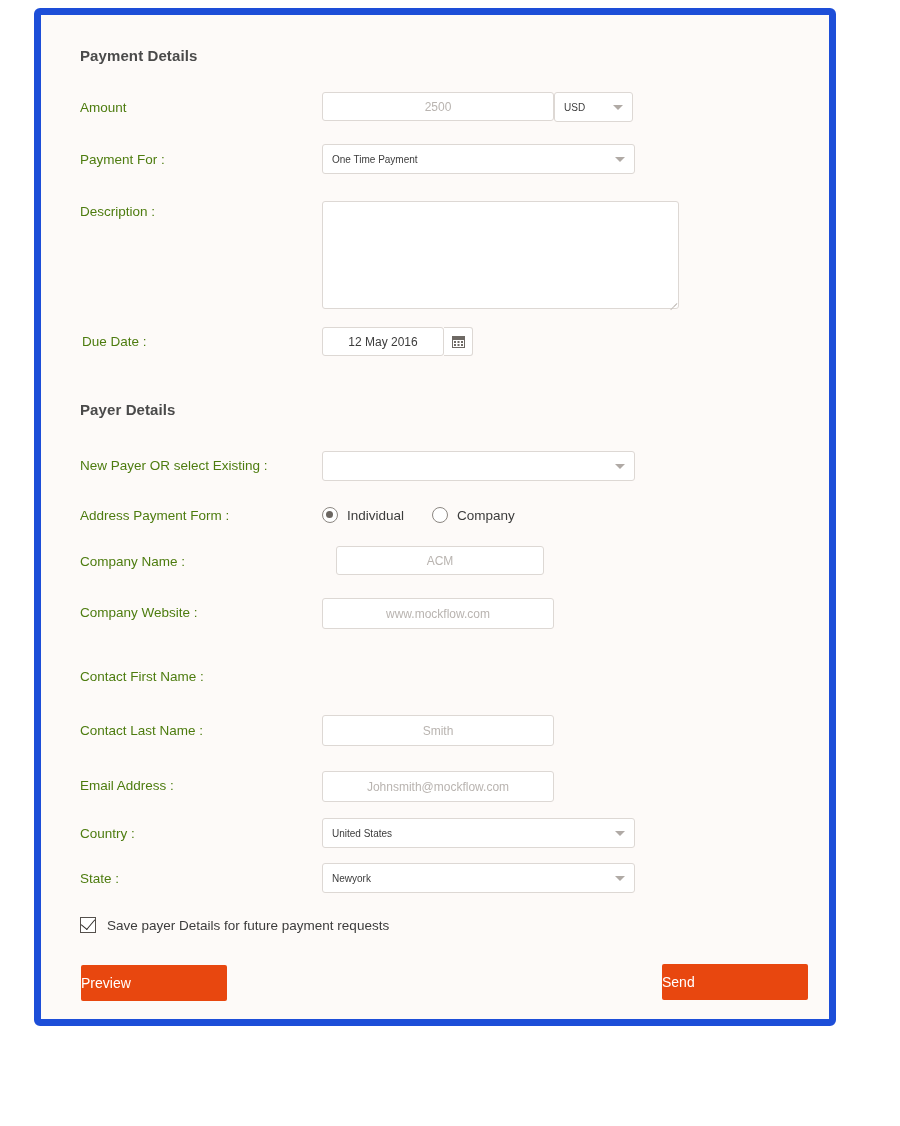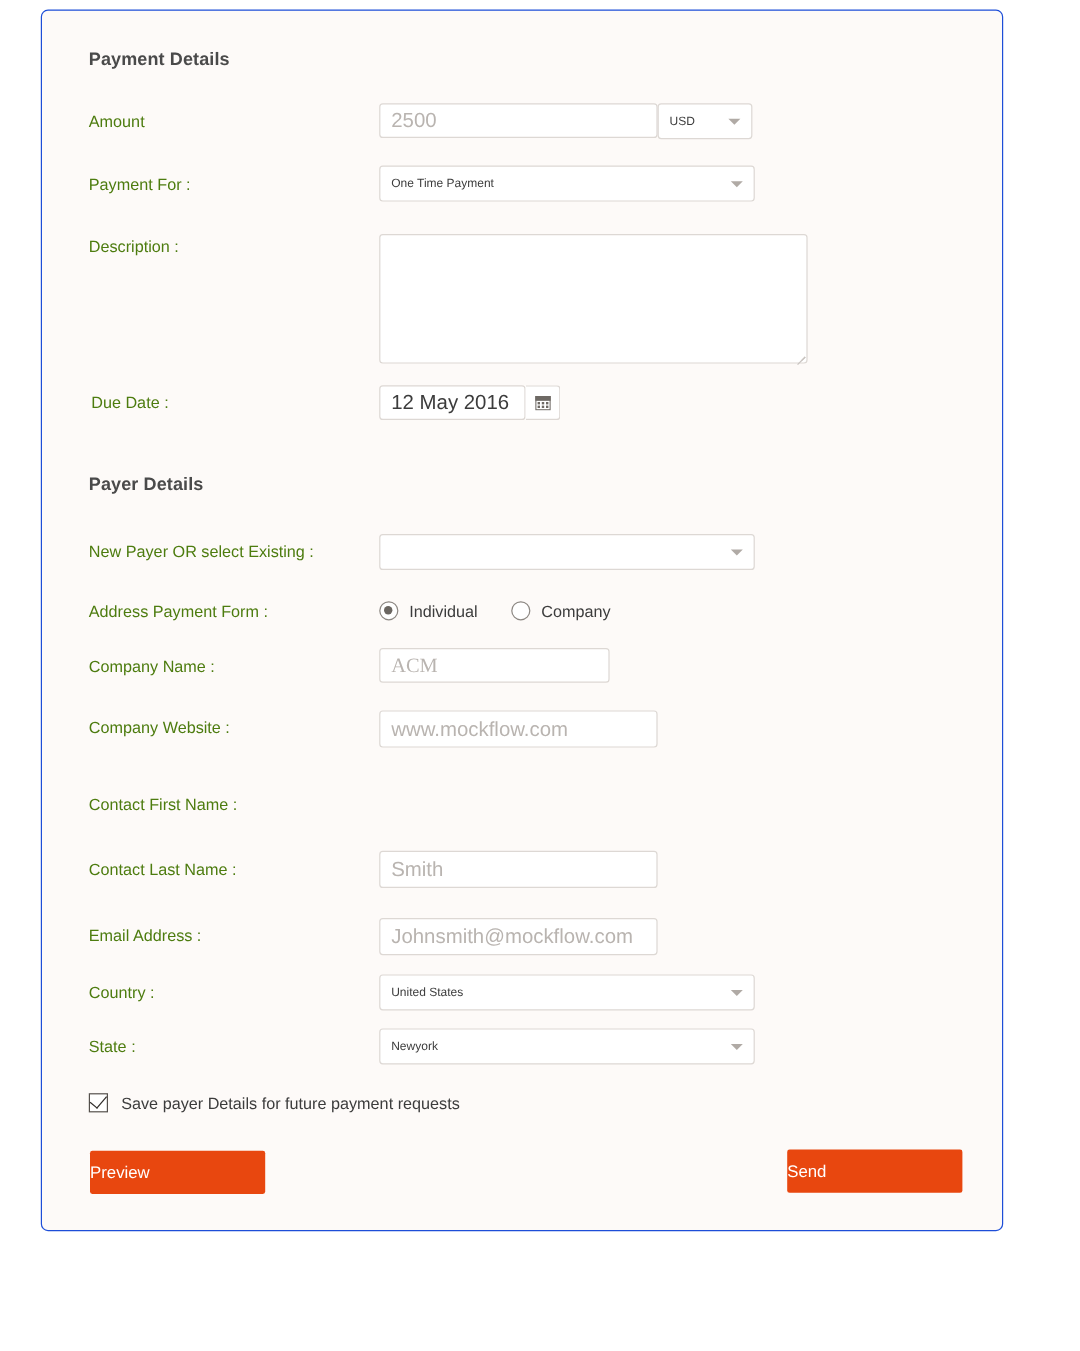--- a/index.html
+++ b/index.html
@@ -17,21 +17,21 @@
     height: 1126px;
     background: #ffffff;
   }
   .card {
     position: absolute;
     left: 34px;
     top: 8px;
     width: 802px;
     height: 1018px;
     background: #fdfaf8;
-    border: 1px solid #1d4ed8;
+    border: 7px solid #1d4ed8;
     border-radius: 6px;
   }
   .section-title {
     position: absolute;
     font-size: 15px;
     font-weight: bold;
     color: #4a4a4a;
     letter-spacing: 0.1px;
   }
   .field-label {
@@ -40,24 +40,25 @@
     color: #4d7c0f;
     white-space: nowrap;
   }
   .txt-input {
     position: absolute;
     height: 29px;
     background: #ffffff;
     border: 1px solid #ddd8d4;
     border-radius: 3px;
     font-family: "Liberation Sans", sans-serif;
-    font-size: 17px;
+    font-size: 12px;
     color: #3c3c3c;
     padding: 0 9px;
     outline: none;
+    text-align: center;
   }
   .txt-input::placeholder { color: #b9b4b0; }
   .select-box {
     position: absolute;
     height: 30px;
     background: #ffffff;
     border: 1px solid #ddd8d4;
     border-radius: 3px;
     display: flex;
     align-items: center;
@@ -232,21 +233,21 @@
     <div class="radio-wrap" style="left:281px; top:492px;">
       <span class="radio checked"></span>
       <span class="radio-label">Individual</span>
     </div>
     <div class="radio-wrap" style="left:391px; top:492px;">
       <span class="radio"></span>
       <span class="radio-label">Company</span>
     </div>
 
     <div class="field-label" style="left:39px; top:539px;">Company Name :</div>
-    <input class="txt-input" style="left: 281px; top: 531px; width: 192px; font-family: Liberation Serif, serif;" placeholder="ACM">
+    <input class="txt-input" style="left: 295px; top: 531px; width: 208px;" placeholder="ACM">
 
     <div class="field-label" style="left:39px; top:590px;">Company Website :</div>
     <input class="txt-input" style="left: 281px; top: 583px; width: 232px; height: 31px;" placeholder="www.mockflow.com">
 
     <div class="field-label" style="left:39px; top:654px;">Contact First Name :</div>
 
     <div class="field-label" style="left:39px; top:708px;">Contact Last Name :</div>
     <input class="txt-input" style="left: 281px; top: 700px; width: 232px; height: 31px;" placeholder="Smith">
 
     <div class="field-label" style="left:39px; top:763px;">Email Address :</div>

